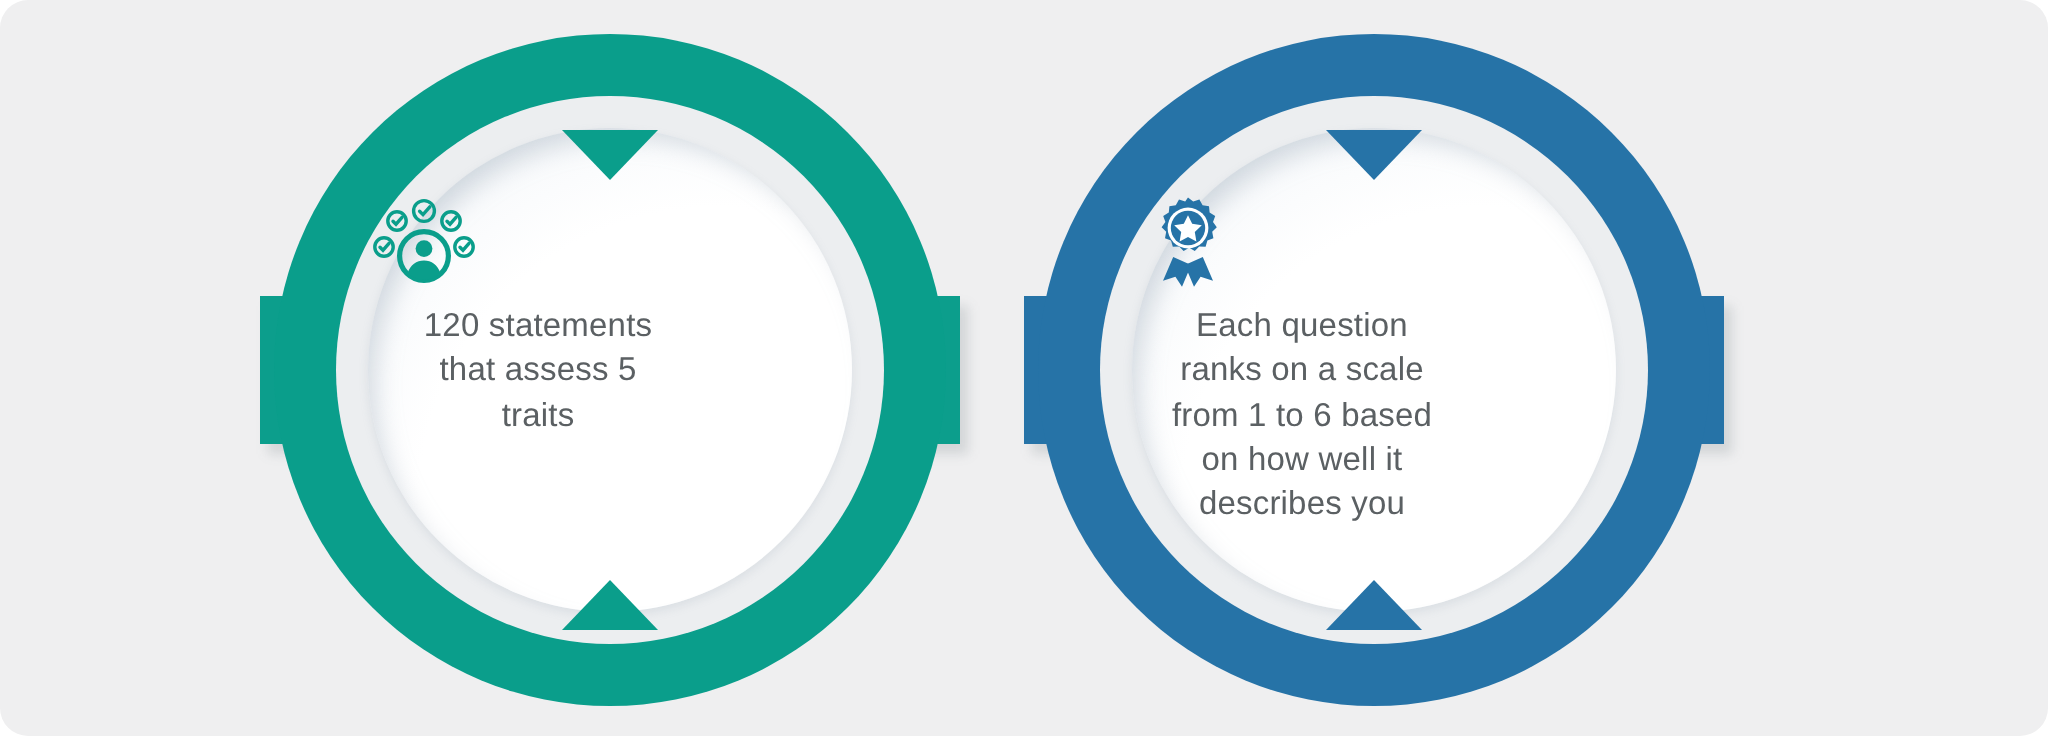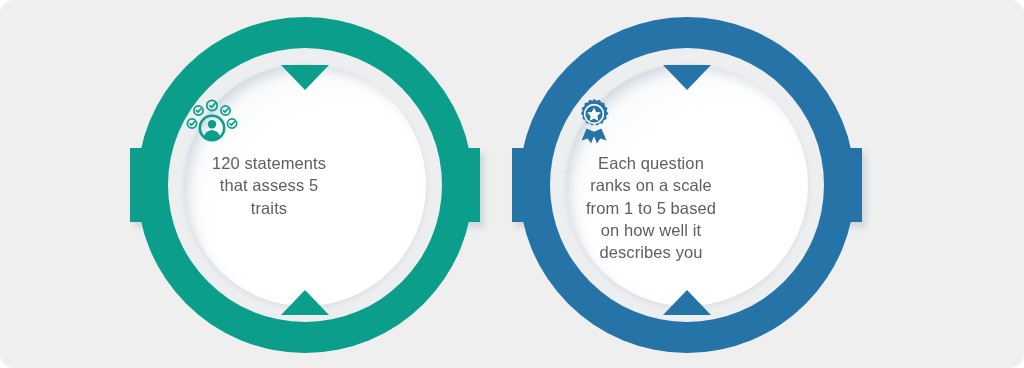--- a/index.html
+++ b/index.html
@@ -217,21 +217,21 @@
 
           <path d="M20 0.8l2.6 1.9 3.1-0.9 1.6 2.8 3.2 0.5 0.3 3.2 2.8 1.7-1.1 3.0 1.9 2.6-2.3 2.3 0.6 3.2-3.0 1.2-0.9 3.1-3.2-0.2-2.2 2.3-2.8-1.6-2.8 1.6-2.2-2.3-3.2 0.2-0.9-3.1-3.0-1.2 0.6-3.2-2.3-2.3 1.9-2.6-1.1-3.0 2.8-1.7 0.3-3.2 3.2-0.5 1.6-2.8 3.1 0.9z" fill="#2673a7"></path>
           <circle cx="20" cy="16" r="10.2" fill="#ffffff"></circle>
           <circle cx="20" cy="16" r="8.6" fill="#2673a7"></circle>
 
           <path d="M20 9.6l2.1 4.3 4.8 0.7-3.5 3.4 0.8 4.7-4.2-2.2-4.2 2.2 0.8-4.7-3.5-3.4 4.8-0.7z" fill="#ffffff"></path>
         </svg>
       </div>
       <div class="caption">Each question
 ranks on a scale
-from 1 to 5 based
+from 1 to 6 based
 on how well it
 describes you</div>
     </div>
 
     <div class="tri top"></div>
     <div class="tri bottom"></div>
   </div>
 
 </div>
 

